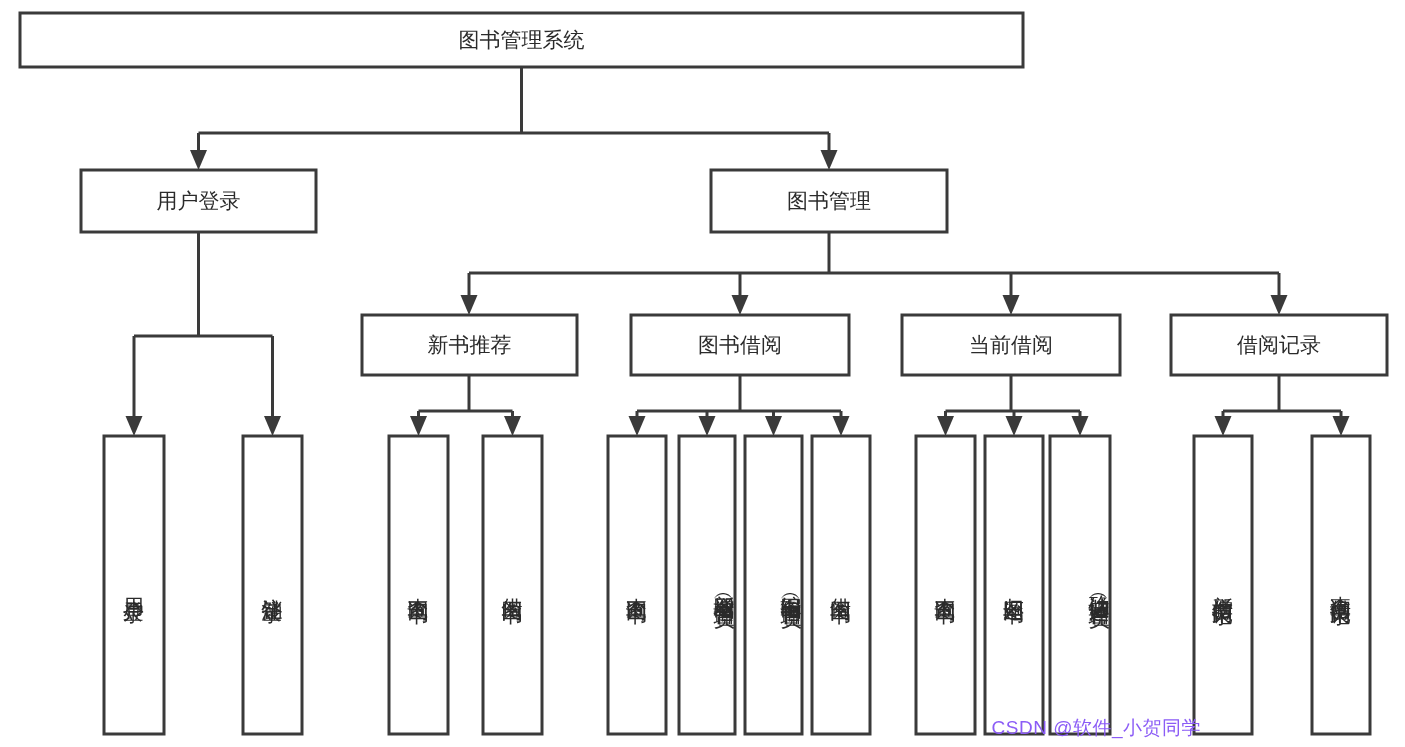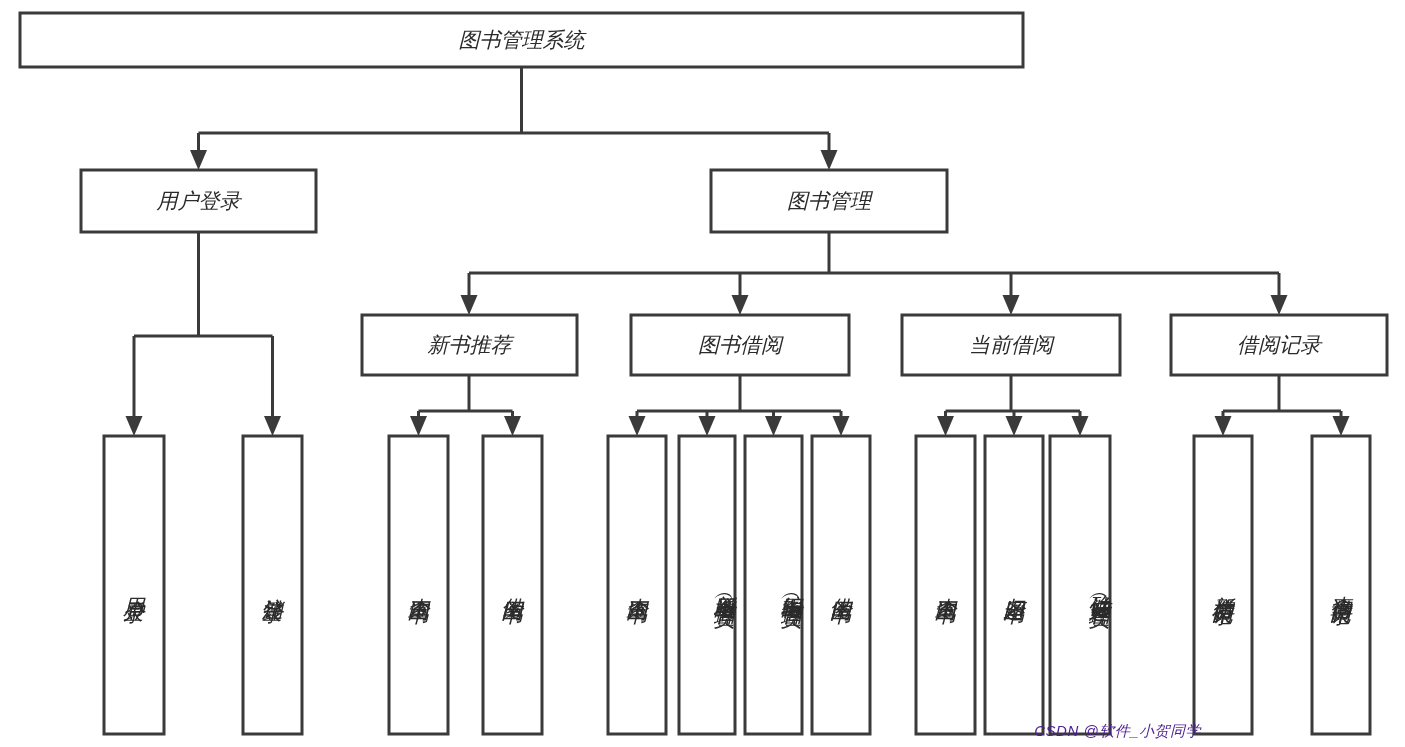--- a/index.html
+++ b/index.html
@@ -11,21 +11,20 @@
     width: 1405px;
     height: 747px;
     overflow: hidden;
     font-family: "Liberation Sans", "DejaVu Sans", sans-serif;
   }
   #diagram-root {
     position: relative;
     width: 1213px;
     height: 747px;
     background: #ffffff;
-    font-style: italic;
   }
   svg#flow {
     position: absolute;
     left: 0;
     top: 0;
     width: 1405px;
     height: 747px;
     display: block;
   }
   .node-rect {
@@ -66,22 +65,22 @@
     justify-content: center;
     text-align: center;
     white-space: nowrap;
     pointer-events: none;
   }
   .watermark {
     position: absolute;
     right: 12px;
     bottom: 6px;
     font-family: "Liberation Sans", "DejaVu Sans", sans-serif;
-    font-size: 15px;
-    color: #4c1d95;
+    font-size: 19px;
+    color: #8b5cf6;
     letter-spacing: 0.5px;
     white-space: nowrap;
     text-align: center;
   }
 </style>
 </head>
 <body>
 
 <div id="diagram-root">
 

